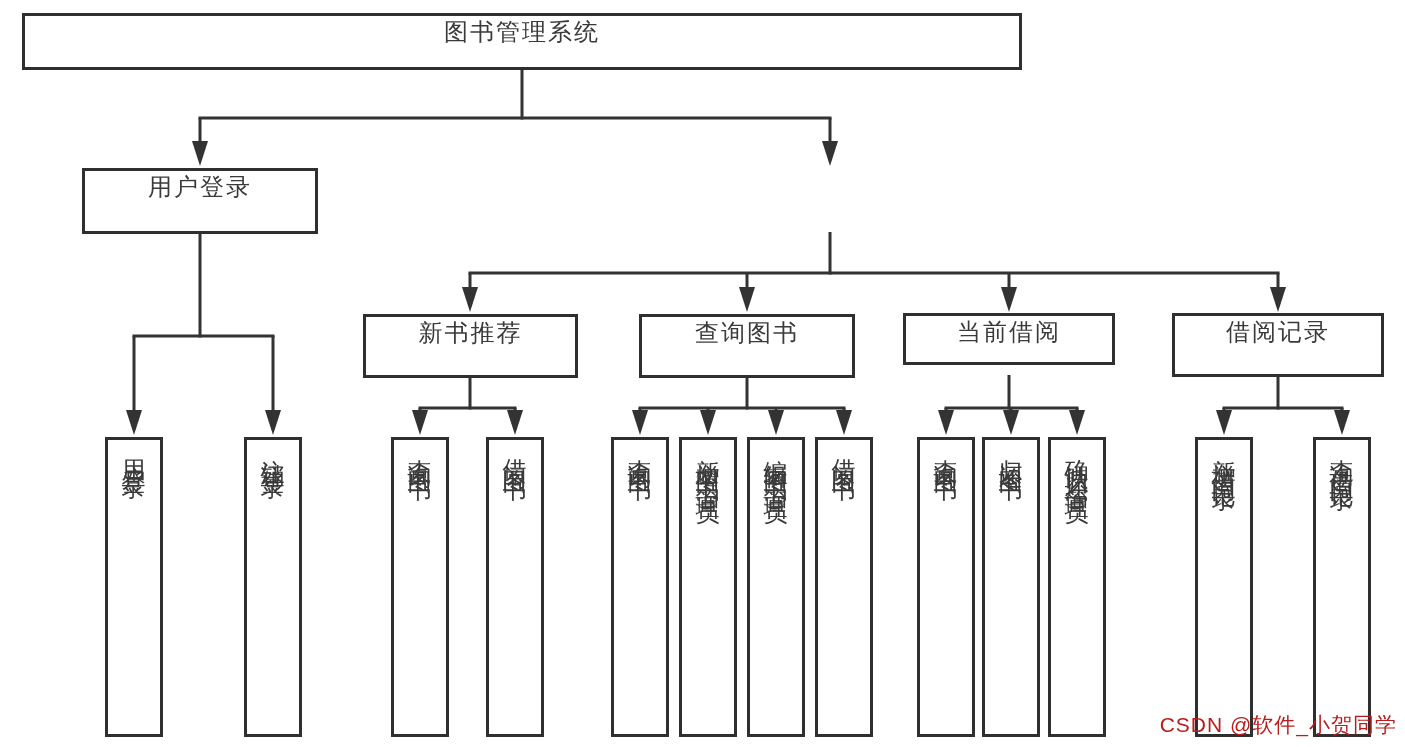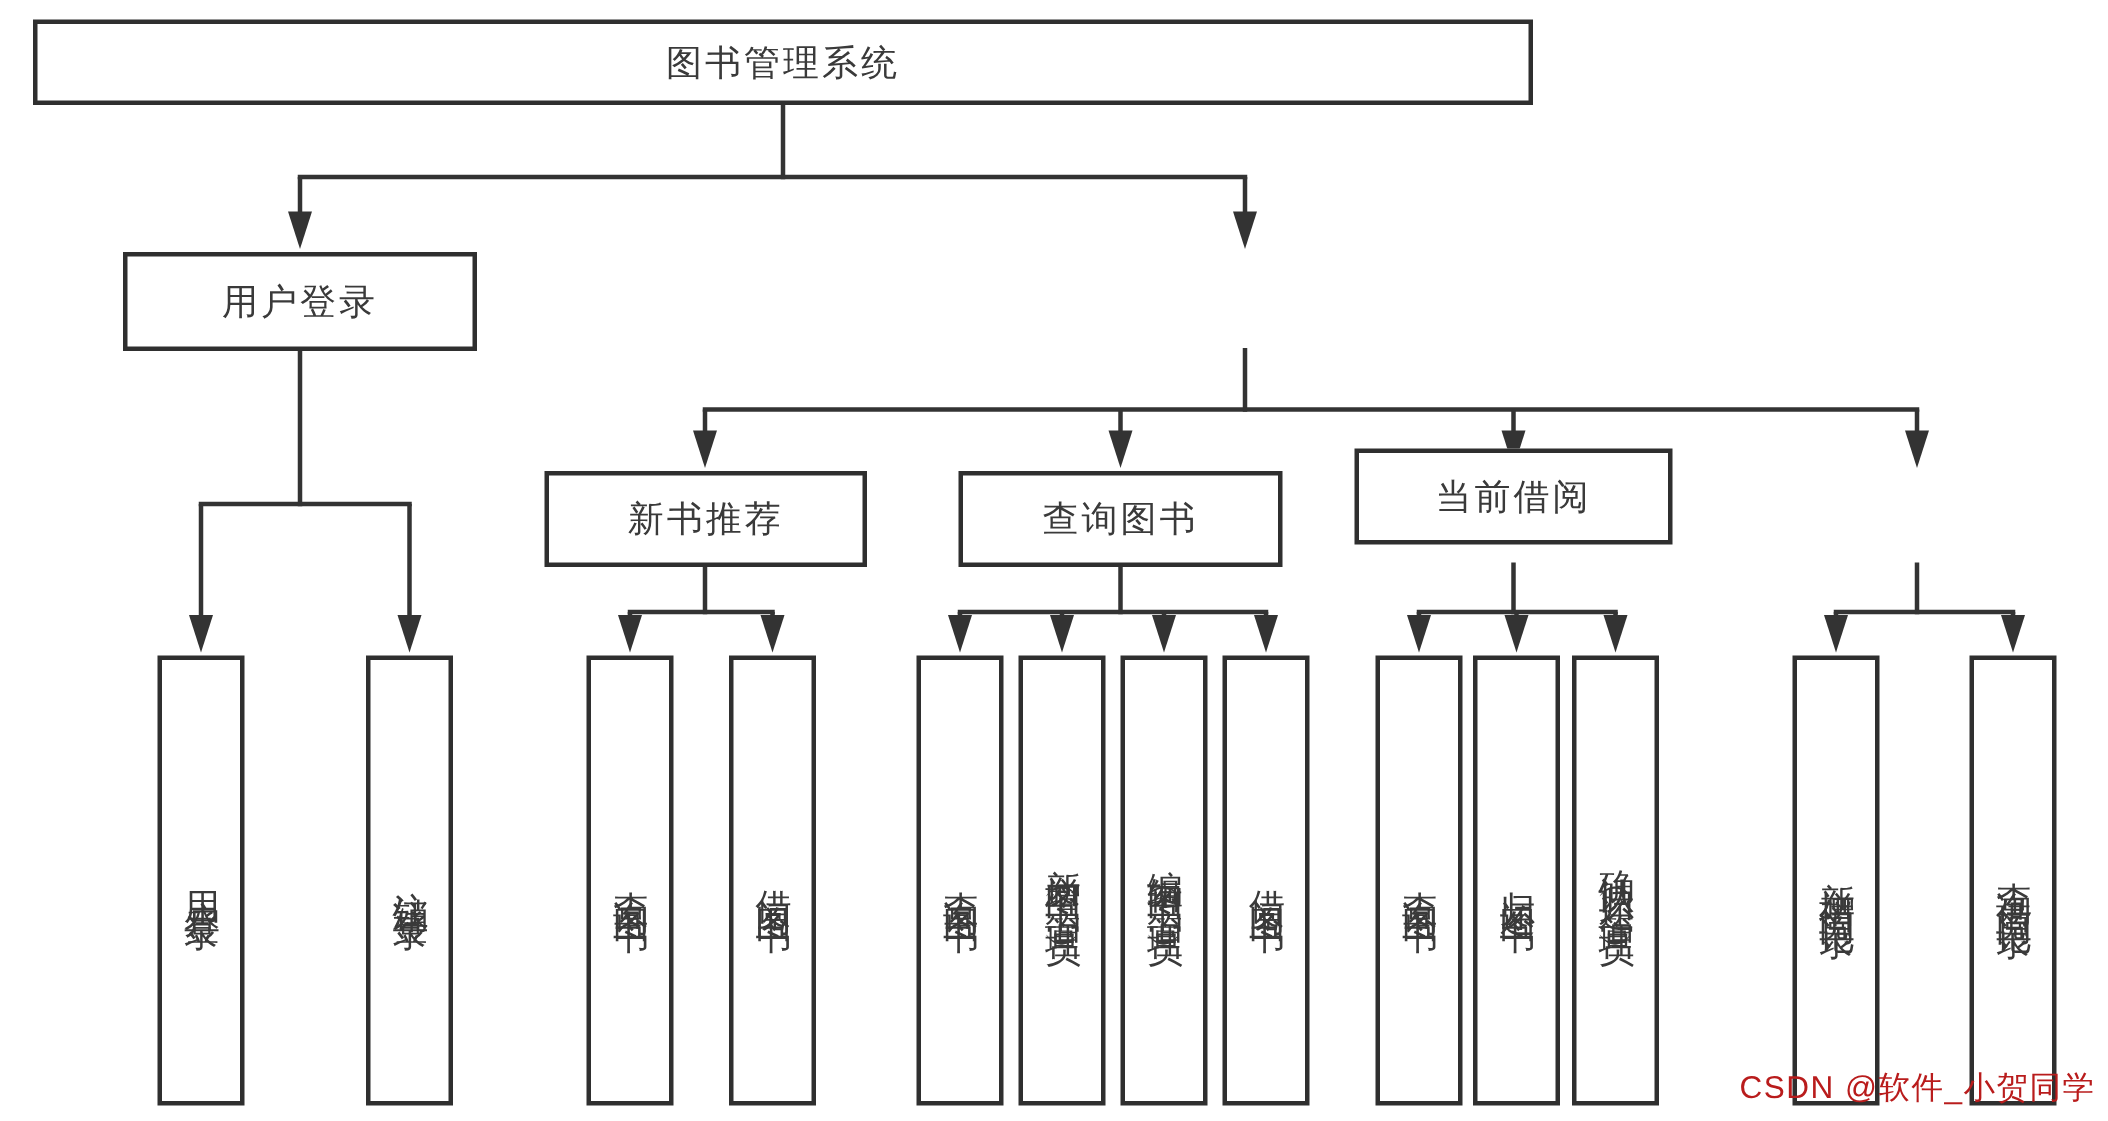--- a/index.html
+++ b/index.html
@@ -14,21 +14,21 @@
   .wires {
     position: absolute;
     left: 0; top: 0;
   }
   .node {
     position: absolute;
     box-sizing: border-box;
     background: #ffffff;
     border: 3px solid #2f2f2f;
     display: flex;
-    align-items: center;
+    align-items: flex-start;
     justify-content: center;
     color: #3a3a3a;
     font-size: 24px;
     letter-spacing: 2px;
     z-index: 1;
   }
   .node .label { white-space: nowrap; }
   .leaf .label {
     writing-mode: vertical-rl;
     text-orientation: mixed;
@@ -124,22 +124,25 @@
   <div class="node" style="left:82px;top:168px;width:236px;height:66px">
     <span class="label">用户登录</span>
   </div>
 
   <div class="node" style="left:363px;top:314px;width:215px;height:64px">
     <span class="label">新书推荐</span>
   </div>
   <div class="node" style="left:639px;top:314px;width:216px;height:64px">
     <span class="label">查询图书</span>
   </div>
-  <div class="node" style="left:903px;top:299px;width:212px;height:64px">
+  <div class="node" style="left:903px;top:313px;width:212px;height:52px">
     <span class="label">当前借阅</span>
+  </div>
+  <div class="node" style="left:1172px;top:313px;width:212px;height:64px">
+    <span class="label">借阅记录</span>
   </div>
 
   <div class="node leaf" style="left:105px;top:437px;width:58px;height:300px">
     <span class="label">用户登录</span>
   </div>
   <div class="node leaf" style="left:244px;top:437px;width:58px;height:300px">
     <span class="label">注销登录</span>
   </div>
 
   <div class="node leaf" style="left:391px;top:437px;width:58px;height:300px">

